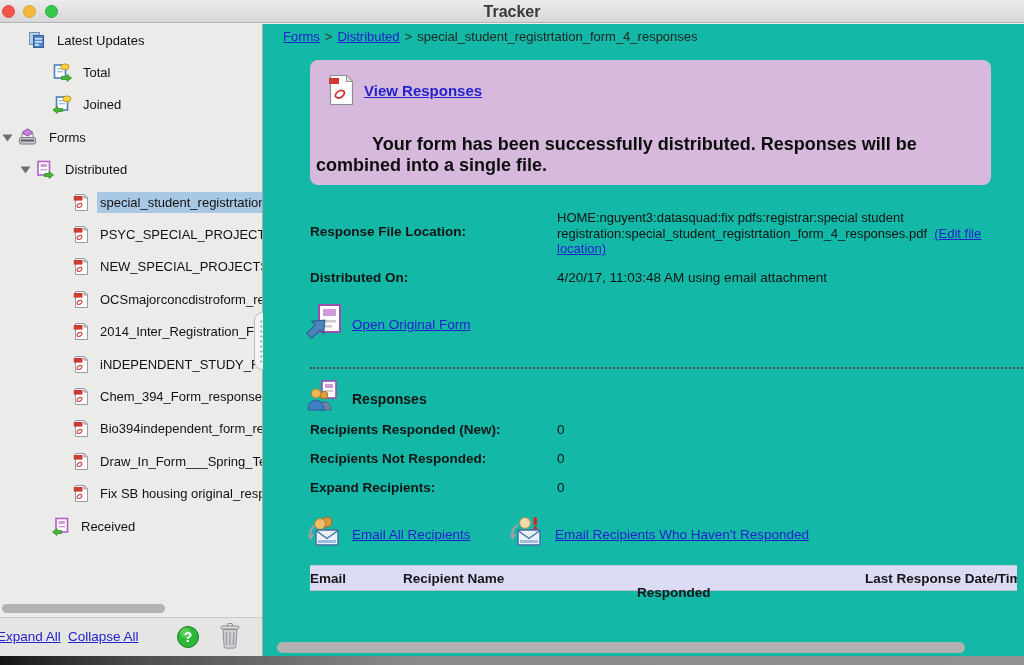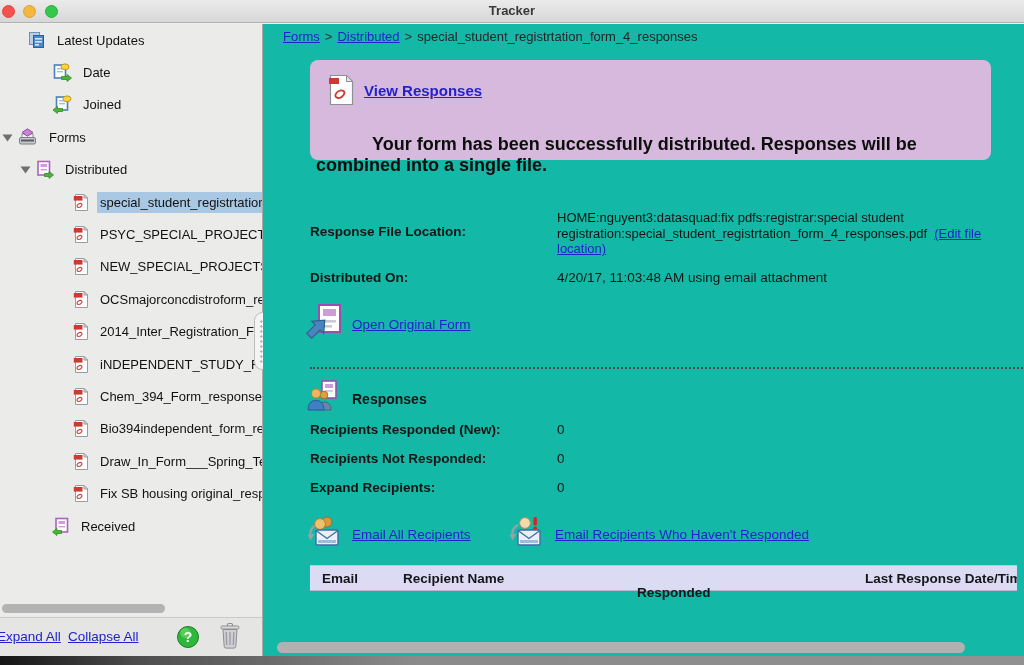--- a/index.html
+++ b/index.html
@@ -8,21 +8,21 @@
 
   
   .titlebar { position:absolute; left:0; top:0; width:1024px; height:23px;
     background:linear-gradient(#ecebeb,#d8d7d7); border-bottom:1px solid #b3b2b2; }
   .traffic { position:absolute; top:5px; width:13px; height:13px; border-radius:50%; cursor:default; }
   .t-close { left:2px;  background:#f5544d; border:1px solid #e04640; }
   .t-min   { left:23px; background:#f6b land; }
   .t-min   { left:23px; background:#f6b73e; border:1px solid #dfa133; }
   .t-zoom  { left:45px; background:#35c84a; border:1px solid #2aae3c; }
   .win-title { position:absolute; left:0; right:0; top:3px; text-align:center;
-    font-size:13px; font-weight:600; color:#393939; }
+    font-size:16px; font-weight:600; color:#393939; }
 
   
   .sidebar { position:absolute; left:0; top:24px; width:262px; height:632px; background:#ebebea; }
   .v-divider { position:absolute; left:262px; top:24px; height:632px; width:1px; background:#a8a8a8; }
   .tree { position:absolute; left:0; top:0; width:262px; }
   .tree-row { height:32.4px; display:flex; align-items:center; font-size:13px; color:#121212;
     white-space:nowrap; overflow:hidden; cursor:default; }
   .tree-row .tri { width:12px; display:flex; align-items:center; flex:none; }
   .tree-row .ticon { display:flex; align-items:center; justify-content:center; flex:none; margin-left:4px; }
   .tree-row .tlabel { flex:1; margin-left:8px; padding:3px 4px 3px 3px; overflow:hidden; }
@@ -53,21 +53,21 @@
 
   .bottom-strip { position:absolute; left:0; top:656px; width:1024px; height:9px;
     background:linear-gradient(to right,#151515 0%, #4f4f4f 14%, #8a8a8a 40%, #919191 100%); }
 
   
   .main { position:absolute; left:263px; top:24px; width:761px; height:632px; background:#14b8a6; font-size:13.5px; color:#141414; }
   .breadcrumb { position:absolute; left:20px; top:5px; font-size:13px; color:#242424; }
   .breadcrumb a, .link { color:var(--link,#2222cc); text-decoration:underline; cursor:pointer; }
   .crumb-sep { margin:0 5px; color:#333; }
 
-  .banner { position:absolute; left:47px; top:36px; width:681px; height:100px;
+  .banner { position:absolute; left:47px; top:36px; width:681px; height:125px;
     background:var(--banner-bg,#d6b9dc); border-radius:8px; }
   .banner-pdf { position:absolute; left:18px; top:14px; }
   .banner-link { position:absolute; left:54px; top:22px; font-size:15px; font-weight:bold; }
   .banner-msg { position:absolute; left:6px; top:74px; width:668px; font-weight:bold;
     font-size:18px; line-height:21px; text-indent:56px; color:#0d0d0d; }
 
   .field-label { position:absolute; left:47px; font-weight:bold; }
   .field-value { position:absolute; left:294px; }
   .rfl-label { top:200px; }
   .rfl-value { top:186px; width:462px; line-height:15.5px; font-size:13px; }
@@ -89,21 +89,21 @@
 
   .email-icon-1 { position:absolute; left:43px; top:492px; }
   .email-link-1 { position:absolute; left:89px; top:503px; }
   .email-icon-2 { position:absolute; left:245px; top:492px; }
   .email-link-2 { position:absolute; left:292px; top:503px; }
 
   .table-header { position:absolute; left:47px; top:541px; width:707px; height:26px;
     background:var(--table-header-bg,#dbdbf3); border-top:1px solid #c5c5da; border-bottom:1px solid #b9b9c9;
     display:flex; align-items:center; font-weight:bold; color:#15151a; }
   .th { flex:none; overflow:hidden; white-space:nowrap; }
-  .col0 { width:93px; padding-left:12px; }
+  .col0 { width:93px; }
   .col1 { width:234px; }
   .col2 { width:228px;margin-top:28px; }
   .col3 { flex:1; }
 
   .main-hscroll { position:absolute; left:14px; top:618px; width:688px; height:11px;
     border-radius:5.5px; background:#b1b1b1; }
 </style>
 </head>
 <body>
 
@@ -135,21 +135,21 @@
     <span class="tri"></span>
     <span class="ticon">
             <svg width="20" height="19" viewBox="0 0 20 19">
               <rect x="2.5" y="2" width="11" height="13" fill="#fff" stroke="#4d7fb8" stroke-width="1.6"></rect>
               <rect x="5" y="5" width="6" height="1.4" fill="#9dbdde"></rect>
               <rect x="5" y="8" width="6" height="1.4" fill="#9dbdde"></rect>
               <ellipse cx="13" cy="3.8" rx="4" ry="2.9" fill="#ffd33c" stroke="#bf9a1e"></ellipse>
               <path d="M9.5 13.5 h5.5 v-2 l4.5 3.5 -4.5 3.5 v-2 h-5.5 z" fill="#49b637" stroke="#2f8d21" stroke-width="0.8"></path>
             </svg>
           </span>
-    <span class="tlabel">Date</span>
+    <span class="tlabel">Total</span>
   </div>
         <div class="tree-row l1-noarrow">
     <span class="tri"></span>
     <span class="ticon">
             <svg width="20" height="19" viewBox="0 0 20 19">
               <rect x="4.5" y="2" width="11" height="13" fill="#fff" stroke="#4d7fb8" stroke-width="1.6"></rect>
               <rect x="7" y="5" width="6" height="1.4" fill="#9dbdde"></rect>
               <rect x="7" y="8" width="6" height="1.4" fill="#9dbdde"></rect>
               <ellipse cx="15" cy="3.8" rx="4" ry="2.9" fill="#ffd33c" stroke="#bf9a1e"></ellipse>
               <path d="M10.5 13.5 h-5 v-2 l-4.5 3.5 4.5 3.5 v-2 h5 z" fill="#49b637" stroke="#2f8d21" stroke-width="0.8"></path>

